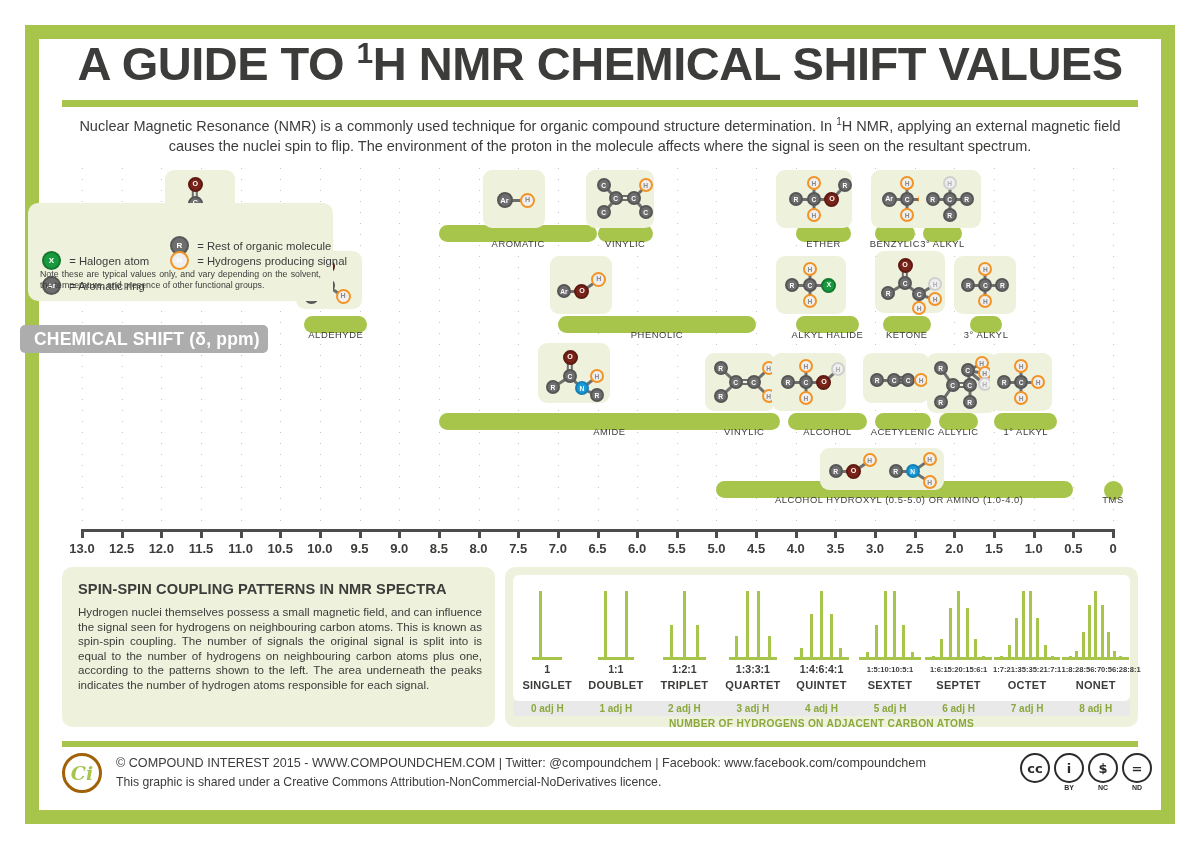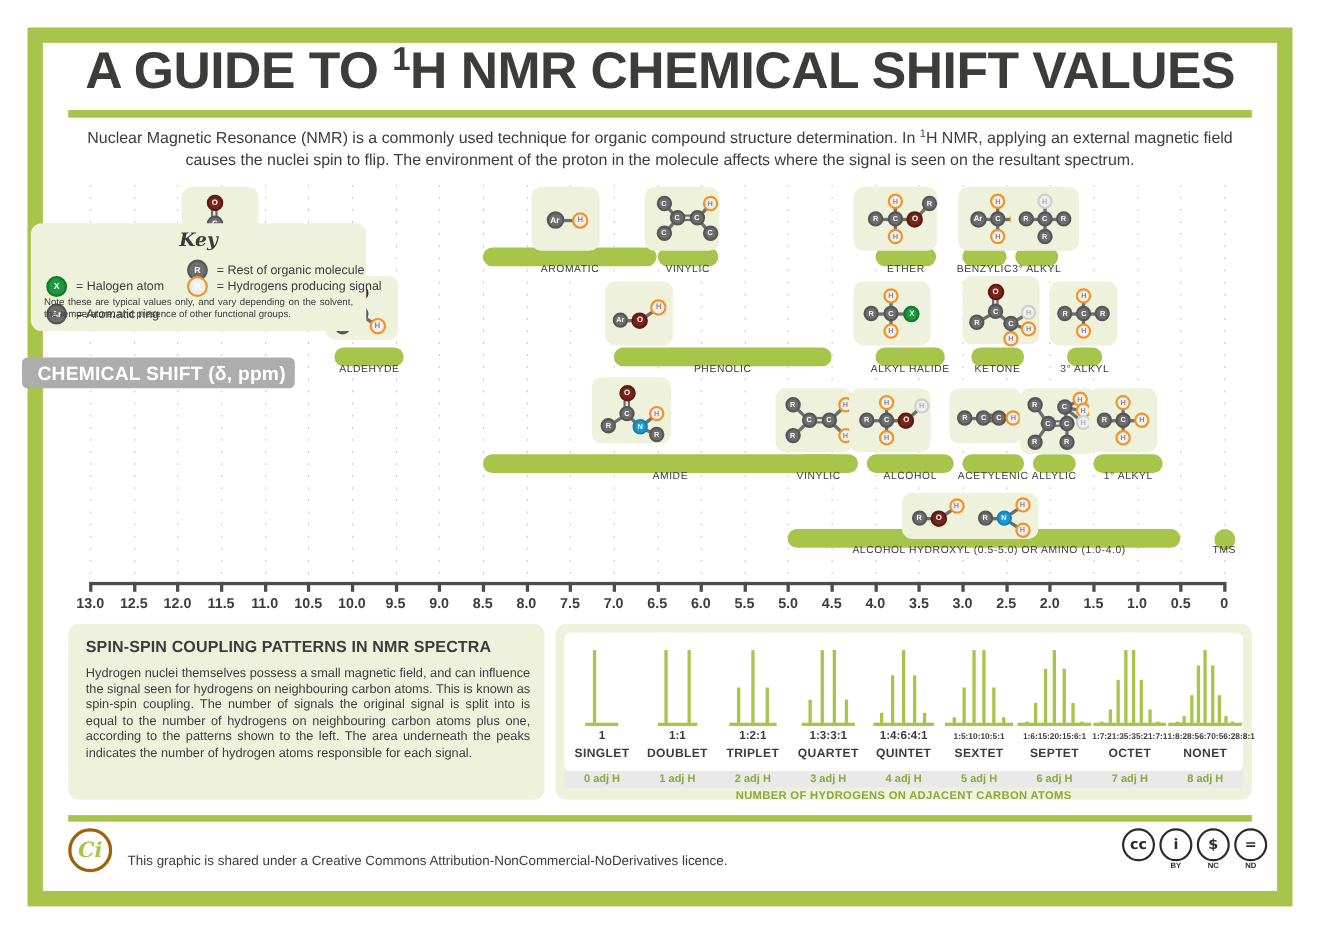--- a/index.html
+++ b/index.html
@@ -484,21 +484,20 @@
         <div class="atom a-r" style="left: 69px; top: 16px; width: 14px; height: 14px; font-size: 6.65px;">R</div>
         <div class="atom a-n" style="left: 86px; top: 16px; width: 14px; height: 14px; font-size: 6.65px;">N</div>
         <div class="atom a-h" style="left: 103px; top: 4px; width: 14px; height: 14px; font-size: 6.65px;">H</div>
         <div class="atom a-h" style="left: 103px; top: 27px; width: 14px; height: 14px; font-size: 6.65px;">H</div>
       </div>
       <div class="tms-dot" style="left: 1042px; top: 313px;"></div>
       <div class="tms-lbl" style="left: 1031px; top: 326px;">TMS</div>
     </div>
 
   <div class="keybox">
-    <div class="key-title">Key</div>
     <div class="key-row" style="left:14px;top:33px;margin-top:40px;">
       <span class="key-ic a-ar" style="position:relative;display:inline-flex;vertical-align:middle;">Ar</span>
       <span style="vertical-align:middle;margin-left:5px;">= Aromatic ring</span>
     </div>
     <div class="key-row" style="left:142px;top:33px;">
       <span class="key-ic a-r" style="position:relative;display:inline-flex;vertical-align:middle;">R</span>
       <span style="vertical-align:middle;margin-left:5px;">= Rest of organic molecule</span>
     </div>
     <div class="key-row" style="left:14px;top:48px;">
       <span class="key-ic a-x" style="position:relative;display:inline-flex;vertical-align:middle;">X</span>
@@ -696,20 +695,21 @@
         <div class="adj" style="left: 342.778px; width: 68.5556px;">5 adj H</div>
         <div class="adj" style="left: 411.333px; width: 68.5556px;">6 adj H</div>
         <div class="adj" style="left: 479.889px; width: 68.5556px;">7 adj H</div>
         <div class="adj" style="left: 548.444px; width: 68.5556px;">8 adj H</div>
       </div>
     <div class="adjtitle">NUMBER OF HYDROGENS ON ADJACENT CARBON ATOMS</div>
   </div>
 
   <div class="foot-rule"></div>
   <div class="ci-logo">Ci</div>
+  <div class="foot1">© COMPOUND INTEREST 2015 - WWW.COMPOUNDCHEM.COM | Twitter: @compoundchem | Facebook: www.facebook.com/compoundchem</div>
   <div class="foot2">This graphic is shared under a Creative Commons Attribution-NonCommercial-NoDerivatives licence.</div>
   <div class="cc" id="ccbadges" style="left:1020px;">
       <div class="cc-c" style="left: 0px;">cc</div>
       <div class="cc-c" style="left: 34px;">i</div>
       <div class="cc-l" style="left: 34px;">BY</div>
       <div class="cc-c" style="left: 68px;">$</div>
       <div class="cc-l" style="left: 68px;">NC</div>
       <div class="cc-c" style="left: 102px;">=</div>
       <div class="cc-l" style="left: 102px;">ND</div>
     </div>

